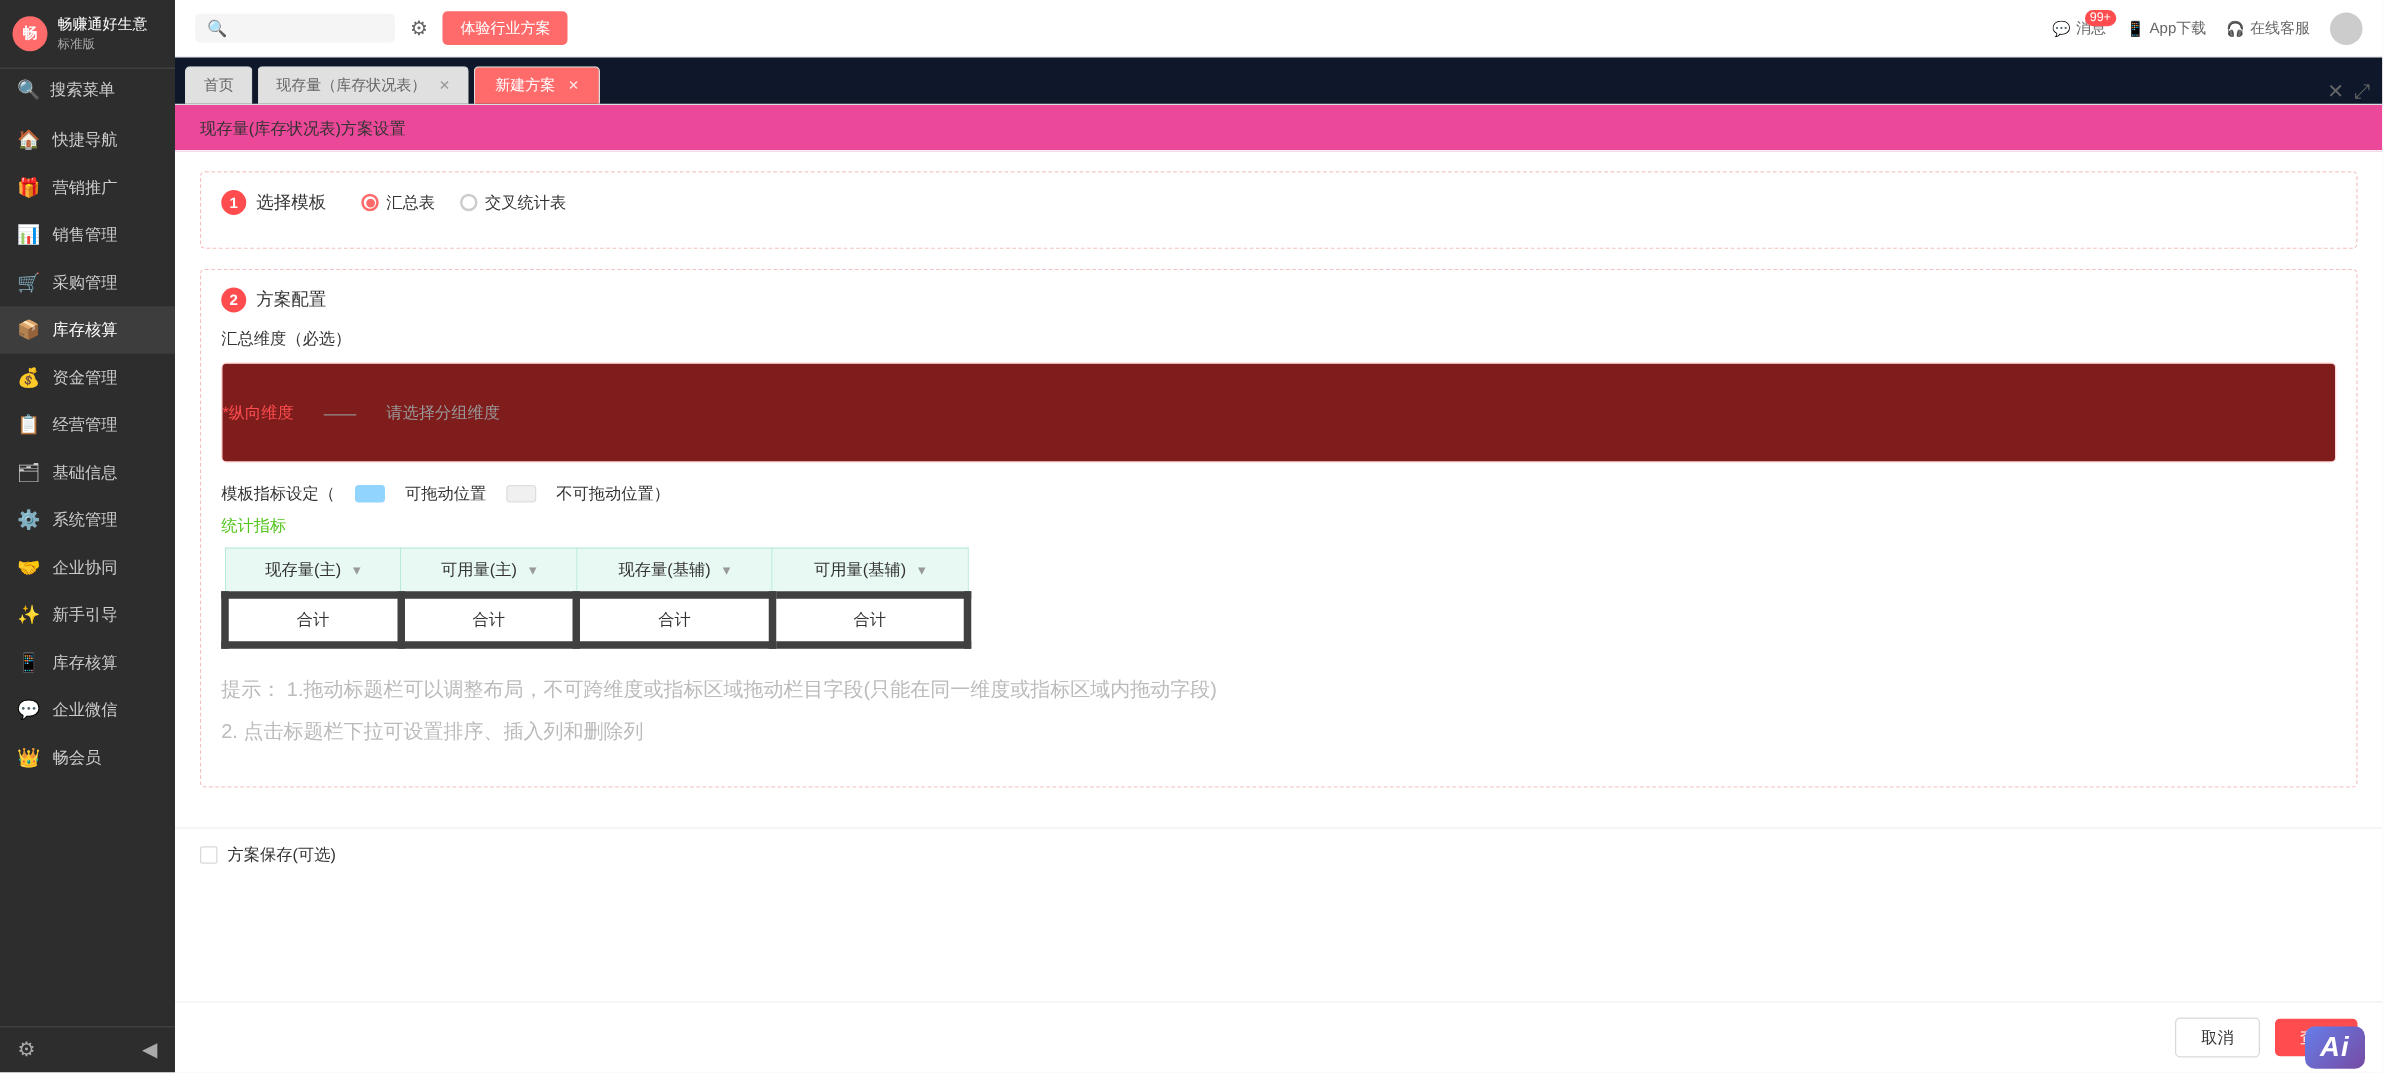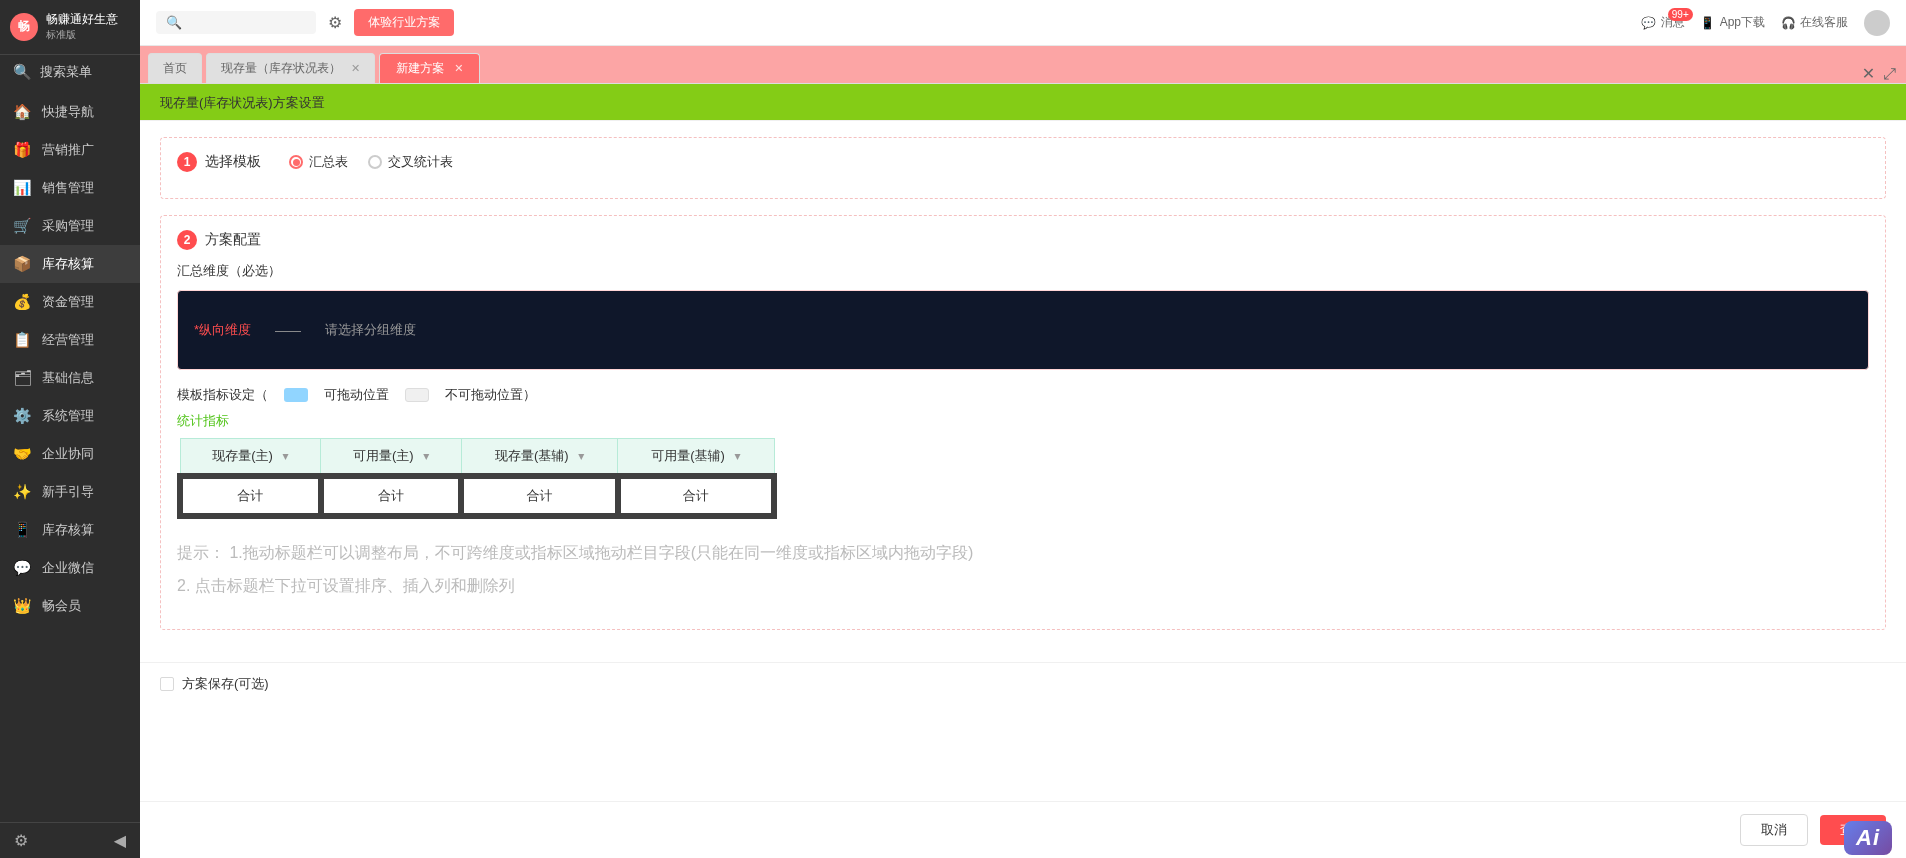--- a/index.html
+++ b/index.html
@@ -95,21 +95,21 @@
       border-radius: 8px; font-size: 10px;
       padding: 1px 4px; min-width: 16px;
       text-align: center; position: absolute;
       top: -6px; right: -8px;
     }
     .avatar { width: 26px; height: 26px; background: #ccc; border-radius: 50%; }
 
     
     .tabbar {
       height: 38px;
-      background: #fca5a5;
+      background: #0f172a;
       display: flex;
       align-items: flex-end;
       padding: 0 0 0 8px;
       flex-shrink: 0;
       border-bottom: 1px solid #ddd;
     }
     .tab {
       display: flex; align-items: center; gap: 6px;
       padding: 6px 14px;
       background: #e0e0e0;
@@ -138,21 +138,21 @@
     .content {
       flex: 1;
       background: #fff;
       overflow-y: auto;
       padding: 0;
     }
     .page-header {
       padding: 10px 20px 8px;
       font-size: 13px;
       color: #333;
-      background: #84cc16;
+      background: #ec4899;
       border-bottom: 1px solid #f0f0f0;
     }
 
     
     .form-body { padding: 16px 20px; }
     .section-header {
       display: flex; align-items: center; gap: 8px;
       margin-bottom: 12px;
     }
     .section-num {
@@ -179,24 +179,24 @@
     .radio-circle.checked::after {
       content: '';
       width: 7px; height: 7px;
       background: #ff6b6b;
       border-radius: 50%;
     }
 
     
     .dim-label { font-size: 13px; color: #333; margin-bottom: 10px; }
     .dim-area {
-      background: #0f172a;
+      background: #7f1d1d;
       border: 1px solid #ffd6d6;
       border-radius: 4px;
-      padding: 20px 16px;
+      padding: 20px 0;
       min-height: 80px;
       display: flex; align-items: center; gap: 16px;
     }
     .dim-required { color: #ff4d4f; font-size: 13px; }
     .dim-dash { color: #999; margin: 0 8px; }
     .dim-placeholder { color: #999; font-size: 13px; }
 
     
     .indicator-row { display: flex; align-items: center; gap: 16px; margin: 16px 0 8px; font-size: 13px; color: #333; }
     .indicator-badge {

